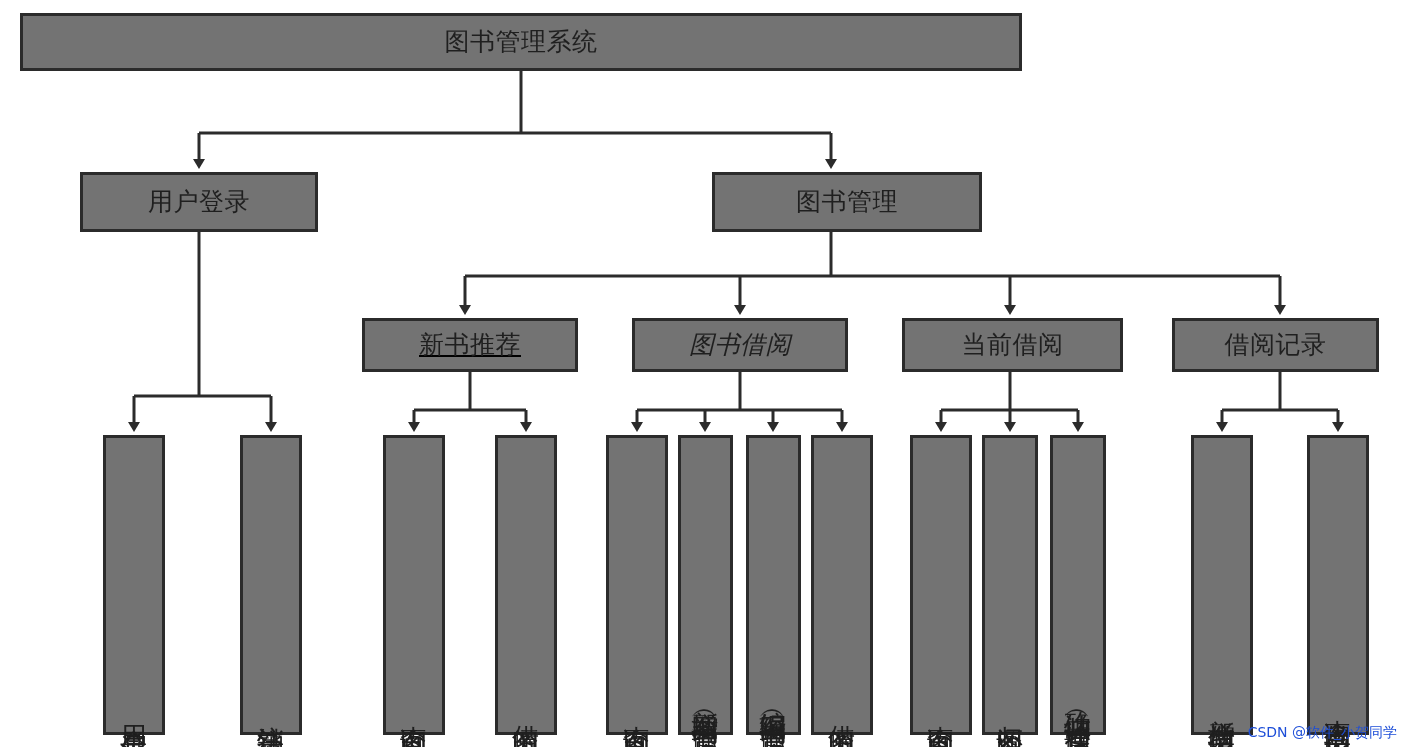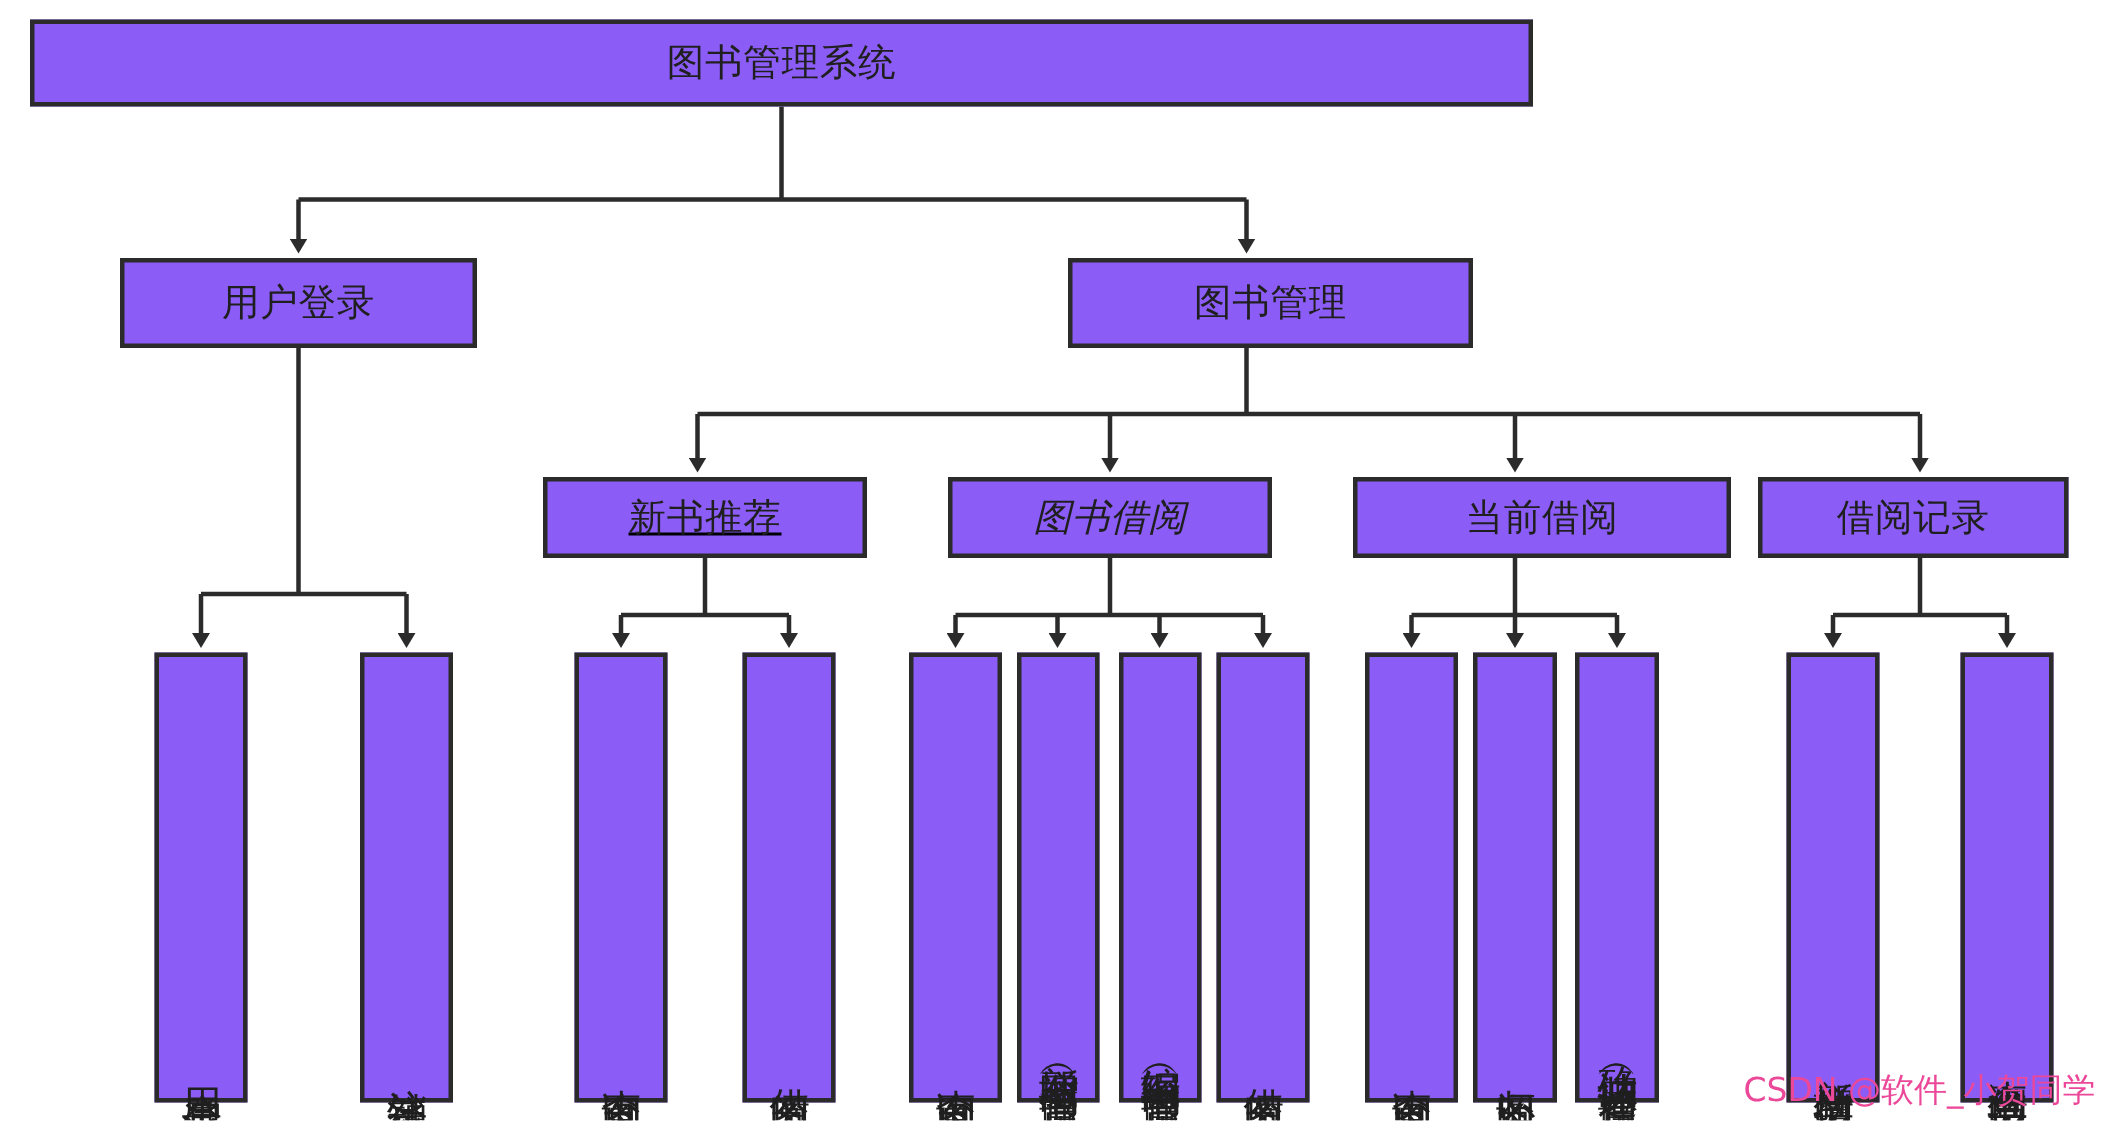--- a/index.html
+++ b/index.html
@@ -22,21 +22,21 @@
     position: absolute;
     left: 0;
     top: 0;
     width: 1405px;
     height: 747px;
     pointer-events: none;
   }
   .node {
     position: absolute;
     box-sizing: border-box;
-    background: #8b5cf6;
+    background: #737373;
     border: 3px solid #2b2b2b;
     display: flex;
     align-items: center;
     justify-content: center;
     z-index: 2;
   }
   .node .label {
     color: #1f1f1f;
     line-height: 1.18;
     letter-spacing: 0.5px;
@@ -62,22 +62,22 @@
     font-size: 27px;
     line-height: 1.08;
     letter-spacing: 3px;
     text-align: left;
     white-space: pre;
   }
   .watermark {
     position: absolute;
     right: 8px;
     bottom: 5px;
-    font-size: 22px;
-    color: #ec4899;
+    font-size: 14px;
+    color: #1d4ed8;
     z-index: 5;
     white-space: pre;
     margin-left: 12px;
   }
 </style>
 </head>
 <body>
 
 <div id="diagram">
 
@@ -143,21 +143,21 @@
   <div class="node h" style="left:712px; top:172px; width:270px; height:60px;">
     <span class="label">图书管理</span>
   </div>
 
   <div class="node h" style="left:362px; top:318px; width:216px; height:54px;text-decoration:underline;">
     <span class="label">新书推荐</span>
   </div>
   <div class="node h" style="left:632px; top:318px; width:216px; height:54px;font-style:italic;">
     <span class="label">图书借阅</span>
   </div>
-  <div class="node h" style="left:902px; top:318px; width:252px; height:54px;">
+  <div class="node h" style="left:902px; top:318px; width:221px; height:54px;">
     <span class="label">当前借阅</span>
   </div>
   <div class="node h" style="left:1172px; top:318px; width:207px; height:54px;">
     <span class="label">借阅记录</span>
   </div>
 
   <div class="node v" style="left:103px; top:435px; width:62px; height:300px;">
     <span class="label">用户登录</span>
   </div>
   <div class="node v" style="left:240px; top:435px; width:62px; height:300px;">

